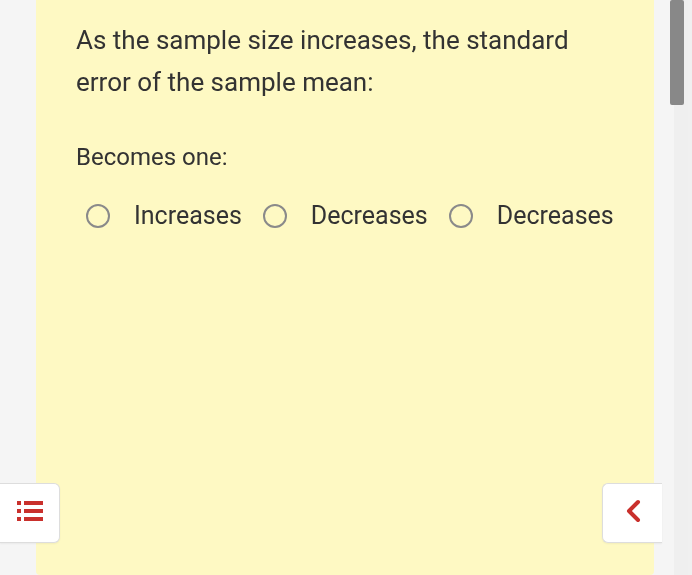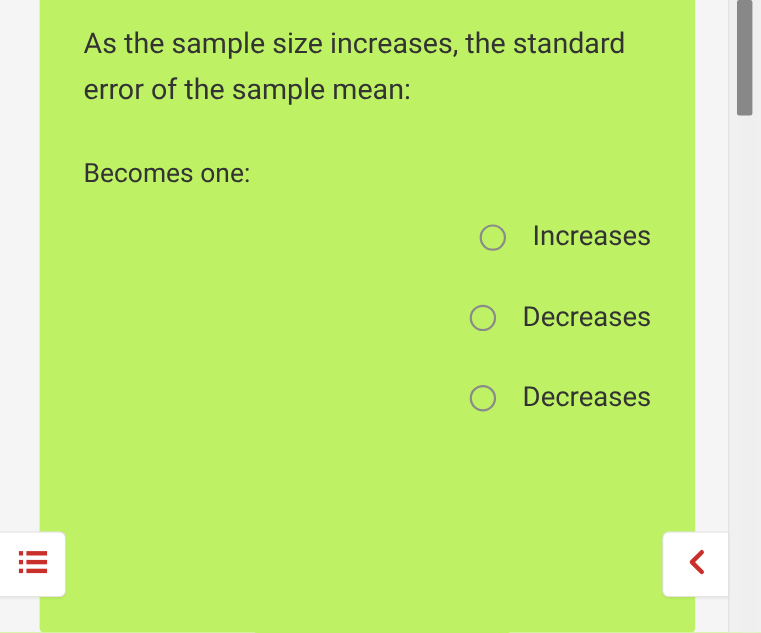--- a/index.html
+++ b/index.html
@@ -20,45 +20,44 @@
       height: 100%;
     }
     .content-area {
       flex: 1;
       padding-left: 36px;
       padding-right: 30px;
       height: 100%;
       position: relative;
     }
     .question-card {
-      background: #bef264;
+      background: #fef9c3;
       border-radius: 0 0 4px 4px;
       padding: 20px 40px 60px 40px;
       height: 100%;
       width: 100%;
     }
     .question-text {
       font-size: 26px;
       color: #333;
       line-height: 1.6;
       margin-bottom: 40px;
       font-weight: 400;
     }
     .instruction {
       font-size: 24px;
       color: #333;
       margin-bottom: 30px;
       font-weight: 400;
     }
     .options {
       display: flex;
-      flex-direction: column;
-      gap: 44px;
+      flex-direction: row;
+      gap: 21px;
       padding-left: 10px;
-      align-items: flex-end;
     }
     .option-row {
       display: flex;
       align-items: center;
       gap: 24px;
       cursor: pointer;
     }
     .radio-circle {
       width: 24px;
       height: 24px;

